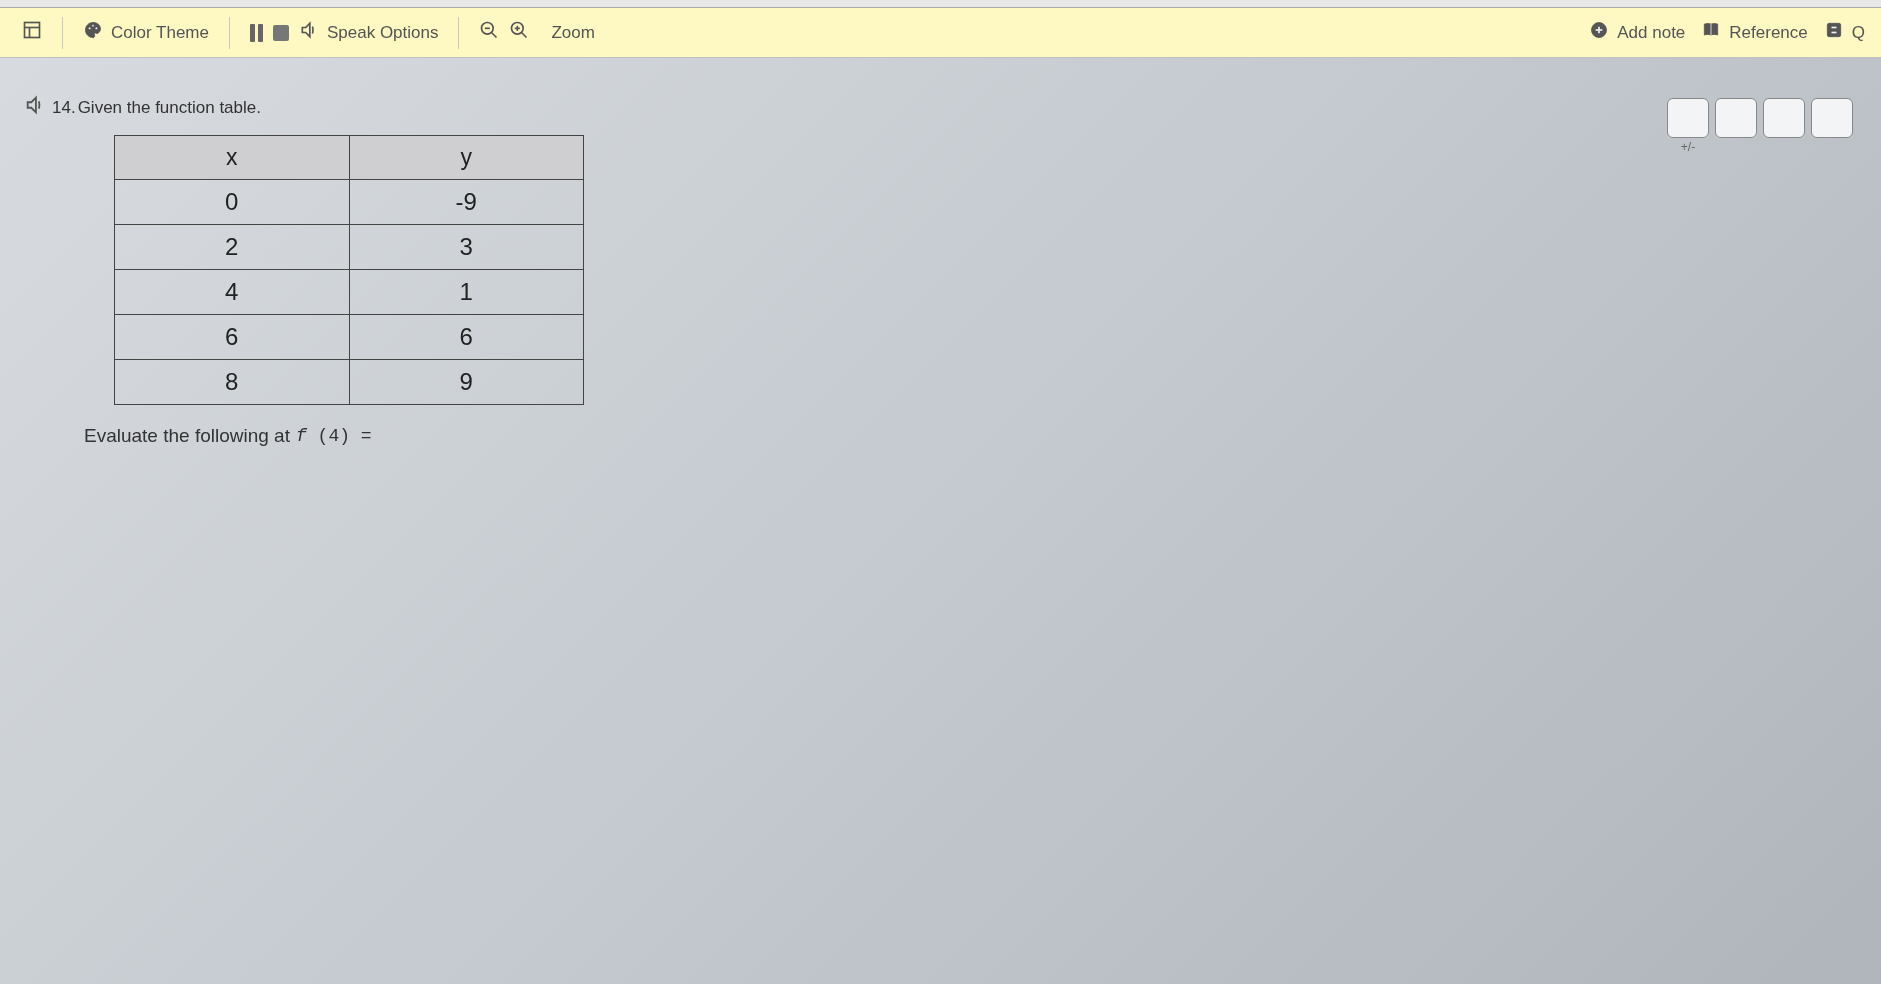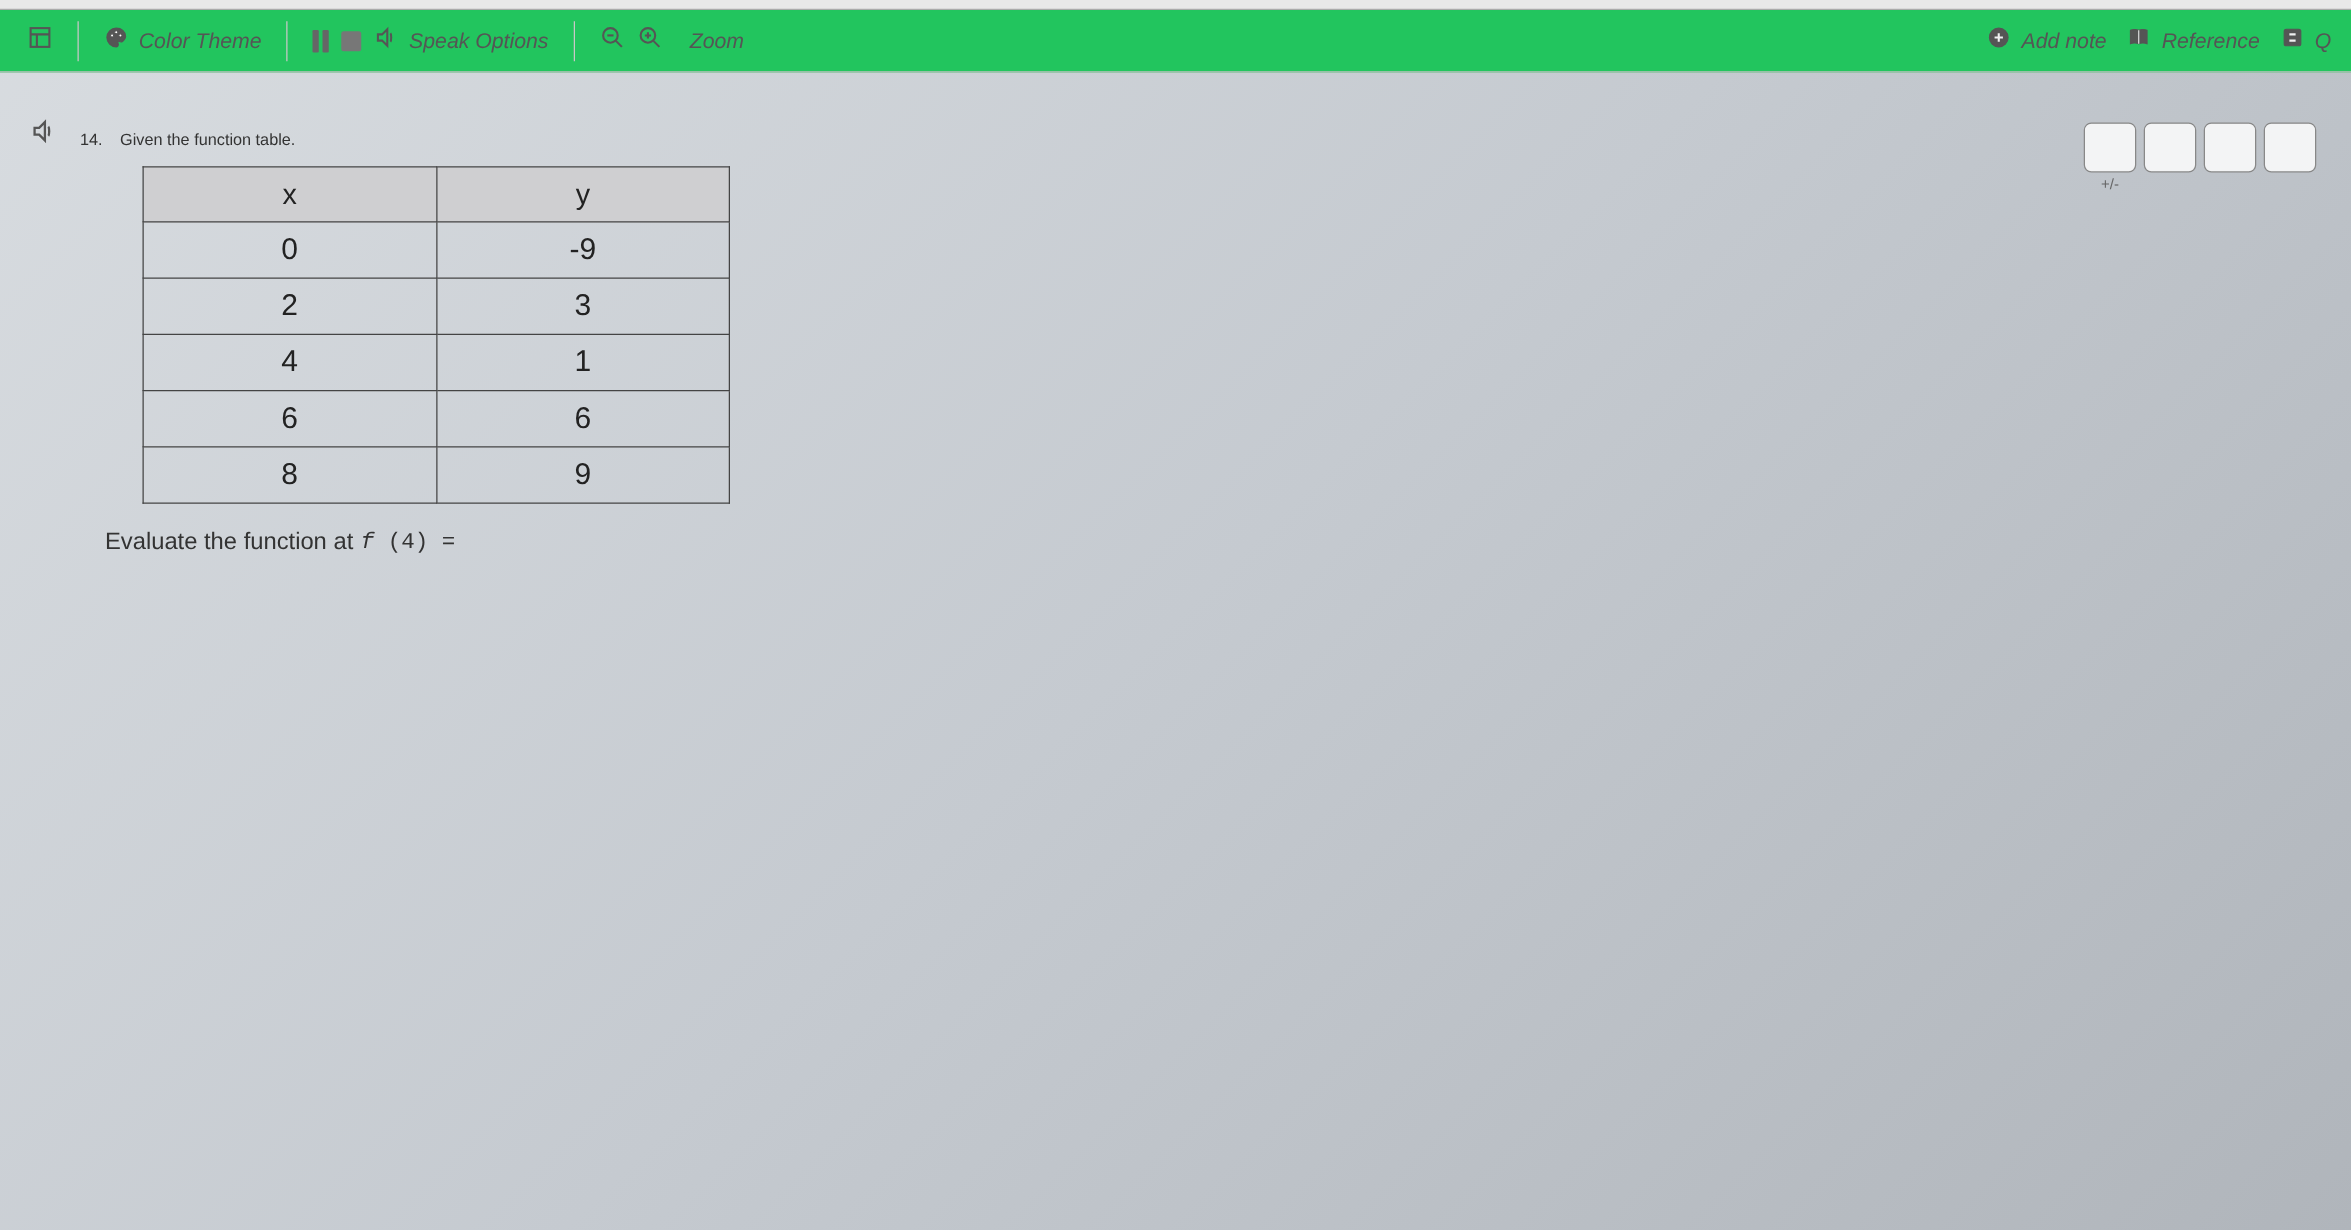--- a/index.html
+++ b/index.html
@@ -14,29 +14,28 @@
       height: 984px;
       overflow: hidden;
     }
     .page-title-bar {
       height: 8px;
       background: #e8e8e8;
       border-bottom: 1px solid #aaa;
     }
     .toolbar {
       height: 50px;
-      background: #22c55e;
+      background: #fef9c3;
       border-bottom: 1px solid #c0c0c0;
       display: flex;
       align-items: center;
       padding: 0 10px;
       gap: 8px;
       color: #444;
       font-size: 17px;
-      font-style: italic;
     }
     .toolbar-group {
       display: flex;
       align-items: center;
       gap: 10px;
       padding: 0 12px;
     }
     .toolbar-sep {
       width: 1px;
       height: 32px;
@@ -61,24 +60,23 @@
       height: 20px;
       fill: #555;
       stroke: #555;
     }
     .content {
       padding: 36px 24px;
       position: relative;
     }
     .question-row {
       display: flex;
-      align-items: flex-end;
-      gap: 12px;
+      align-items: center;
       color: #333;
-      font-size: 13px;
+      font-size: 17px;
     }
     .question-number {
       margin-left: 6px;
     }
     .question-text {
       margin-left: 2px;
     }
     .table-wrap {
       margin: 14px 0 20px 90px;
     }
@@ -297,21 +295,21 @@
         </tr>
         <tr>
           <td>8</td>
           <td>9</td>
         </tr>
       </tbody>
     </table>
   </div>
 
   <div class="eval-line">
-    <span>Evaluate the function at</span>
+    <span>Evaluate the following at</span>
     <span class="math">
       <span>f</span>&nbsp;<span class="paren">(</span><span class="num">4</span><span class="paren">)</span>&nbsp;<span class="paren">=</span>
     </span>
   </div>
 
   <div class="answer-boxes">
     <div class="first-box-wrap">
       <div class="answer-box"></div>
       <div class="pm-label">+/-</div>
     </div>

